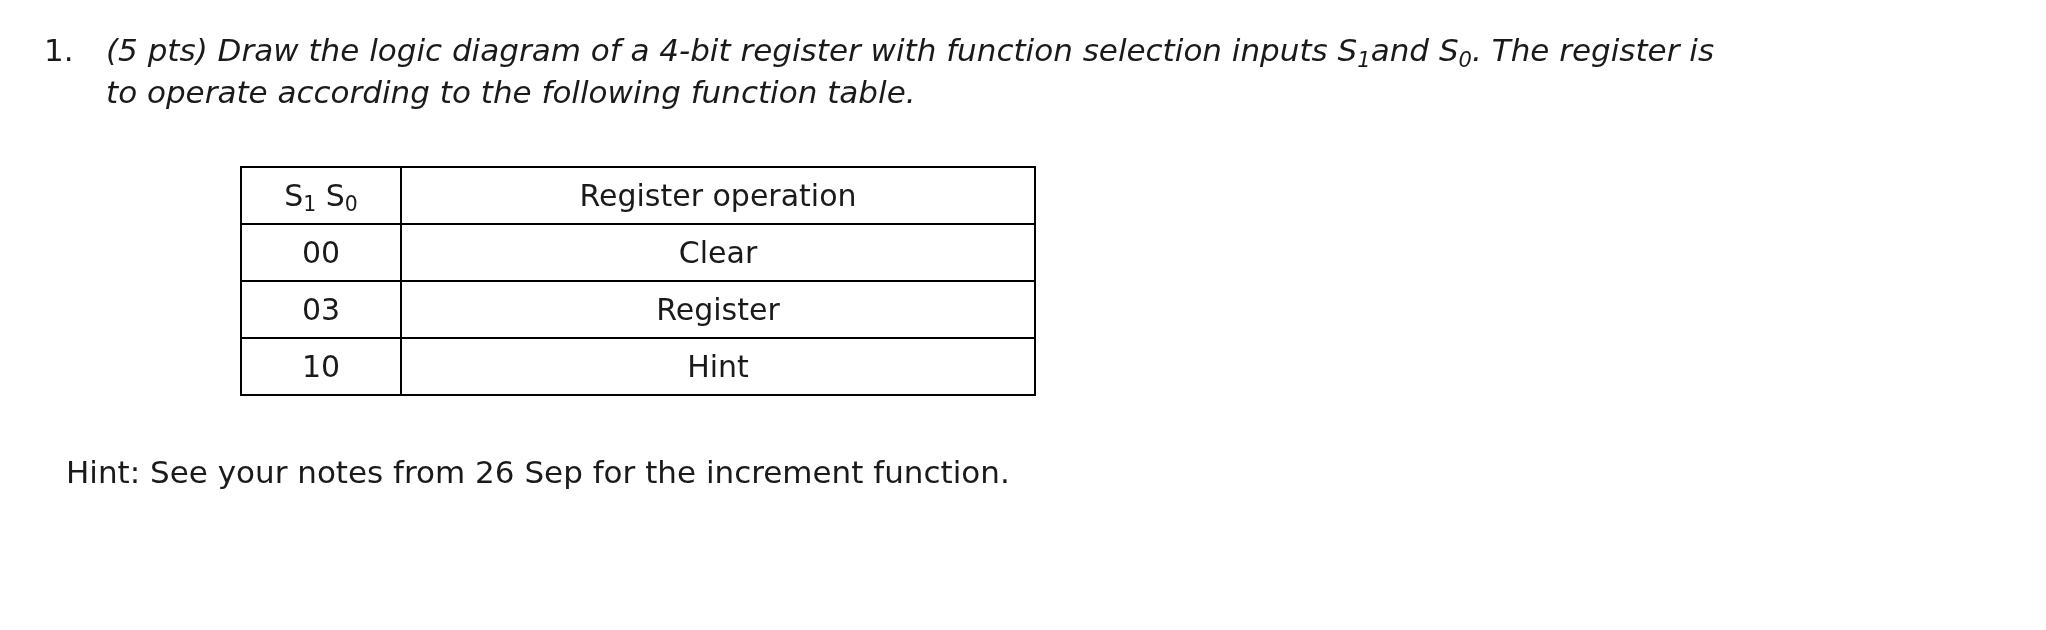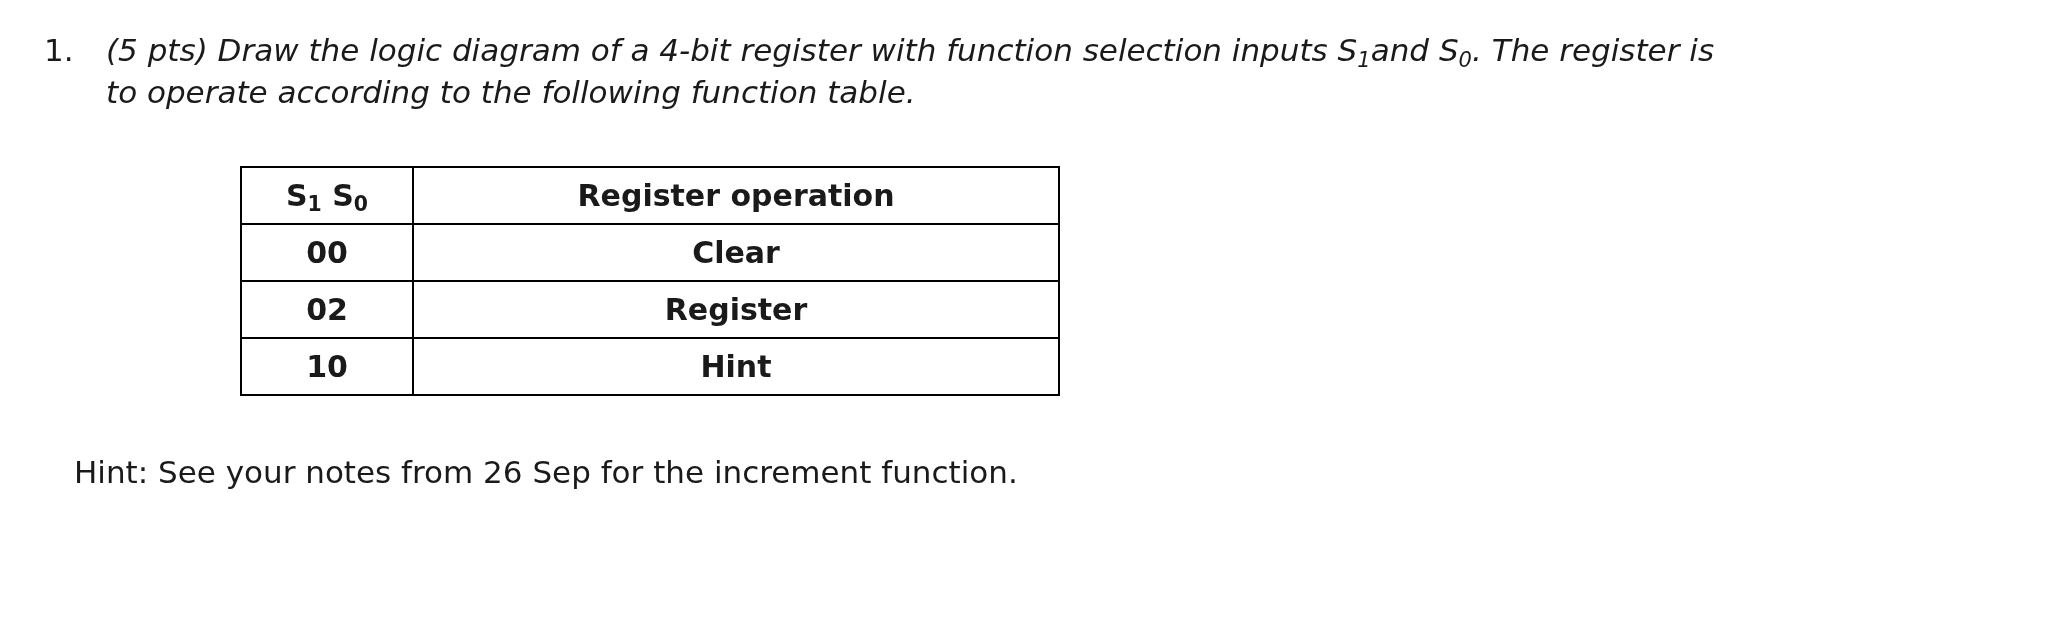--- a/index.html
+++ b/index.html
@@ -56,36 +56,35 @@
   table.fn-table {
     border-collapse: collapse;
     table-layout: fixed;
     font-size: 30px;
     color: #1a1a1a;
   }
   table.fn-table td {
     border: 2px solid #000000;
     text-align: center;
     height: 55px;
-    padding: 0 6px;
+    padding: 0 0;
     line-height: 1.1;
-    font-weight: 700;
+    font-weight: 400;
   }
   table.fn-table td.col-sel {
     width: 158px;
   }
   table.fn-table td.col-op {
     width: 632px;
   }
   .hint {
     margin-top: 58px;
     padding-left: 66px;
     font-size: 31px;
     color: #1a1a1a;
-    margin-left: 8px;
   }
 </style>
 </head>
 <body>
 
 <div class="page">
 
   <div class="question">
     <div class="q-number">1.</div>
     <div class="q-body">
@@ -99,21 +98,21 @@
       <tbody>
         <tr>
           <td class="col-sel"><span>S</span><sub>1</sub><span> S</span><sub>0</sub></td>
           <td class="col-op">Register operation</td>
         </tr>
         <tr>
           <td class="col-sel">00</td>
           <td class="col-op">Clear</td>
         </tr>
         <tr>
-          <td class="col-sel">02</td>
+          <td class="col-sel">03</td>
           <td class="col-op">Register</td>
         </tr>
         <tr>
           <td class="col-sel">10</td>
           <td class="col-op">Hint</td>
         </tr>
       </tbody>
     </table>
   </div>
 

